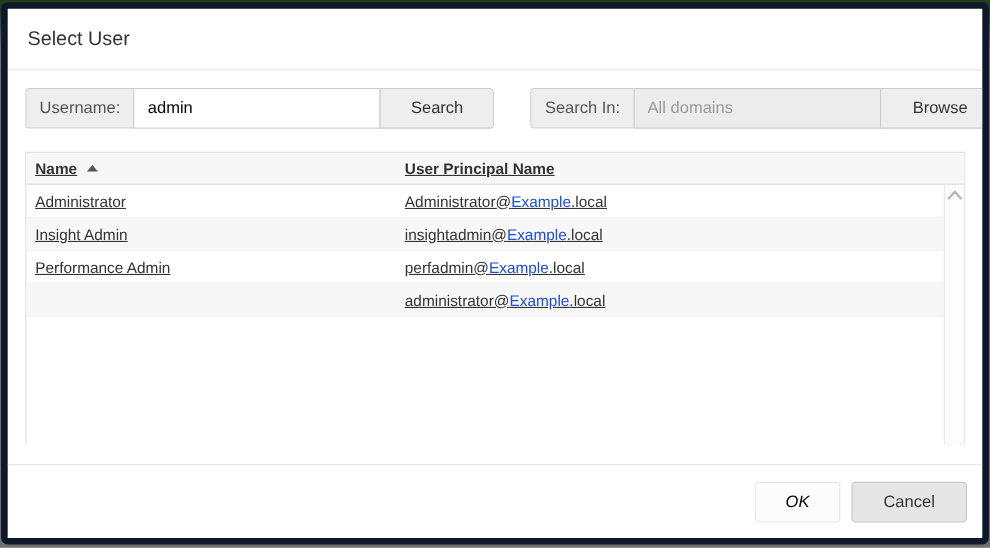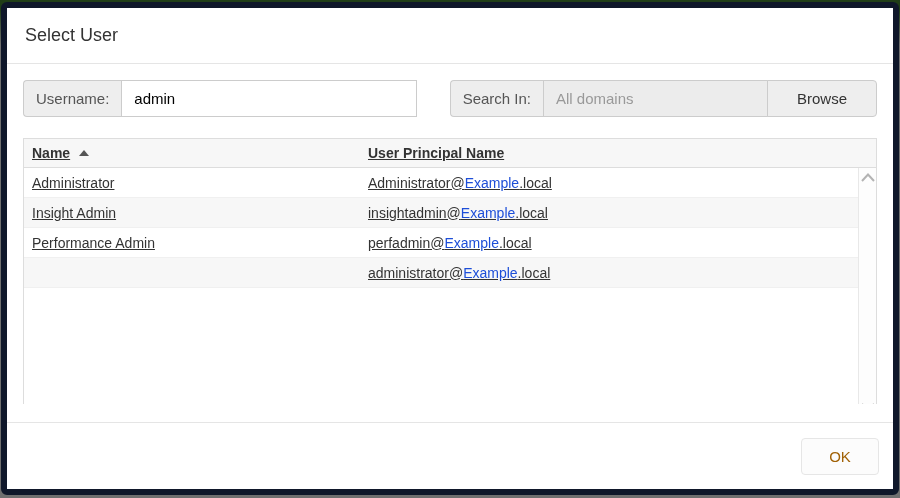--- a/index.html
+++ b/index.html
@@ -157,22 +157,23 @@
   .btn {
     height: 37px;
     border-radius: 4px;
     font-family: "Liberation Sans", sans-serif;
     font-size: 15px;
   }
   .btn-ok {
     min-width: 78px;
     background: #fcfcfc;
     border: 1px solid #e6e6e6;
-    color: #a16207;
+    color: #000000;
     cursor: default;
+    font-style: italic;
   }
   .btn-cancel {
     min-width: 105px;
     background: #e6e6e6;
     border: 1px solid #c6c6c6;
     color: #333;
     cursor: pointer;
   }
 </style>
 </head>
@@ -183,20 +184,21 @@
   <div class="dialog-header">
     <span class="dialog-title">Select User</span>
   </div>
 
   <div class="dialog-body">
 
     <div class="search-row">
       <div class="input-group">
         <span class="ig-addon">Username:</span>
         <input class="ig-input" type="text" value="admin" style="">
+        <button class="ig-button btn-search">Search</button>
       </div>
       <div class="input-group">
         <span class="ig-addon">Search In:</span>
         <input class="ig-input readonly" type="text" placeholder="All domains" style="">
         <button class="ig-button btn-browse">Browse</button>
       </div>
     </div>
 
     <div class="results-table">
       <div class="thead">
@@ -254,15 +256,16 @@
               <polyline points="1,1 7,7.5 13,1" stroke="#b3b3b3" stroke-width="2" fill="none"></polyline>
             </svg>
         </div>
       </div>
     </div>
 
   </div>
 
   <div class="dialog-footer">
     <button class="btn btn-ok" disabled="" aria-disabled="true">OK</button>
+    <button class="btn btn-cancel">Cancel</button>
   </div>
 
 </div>
 
 </body></html>

